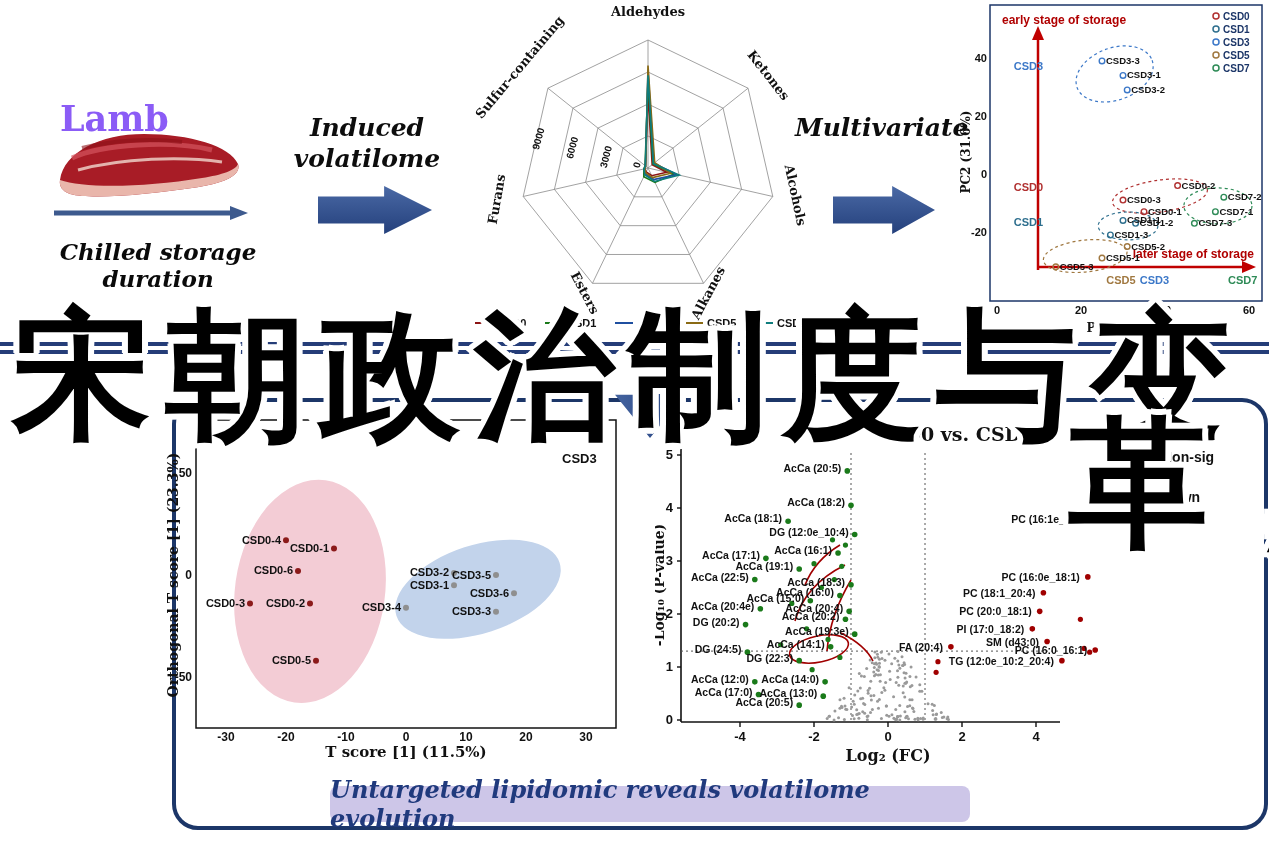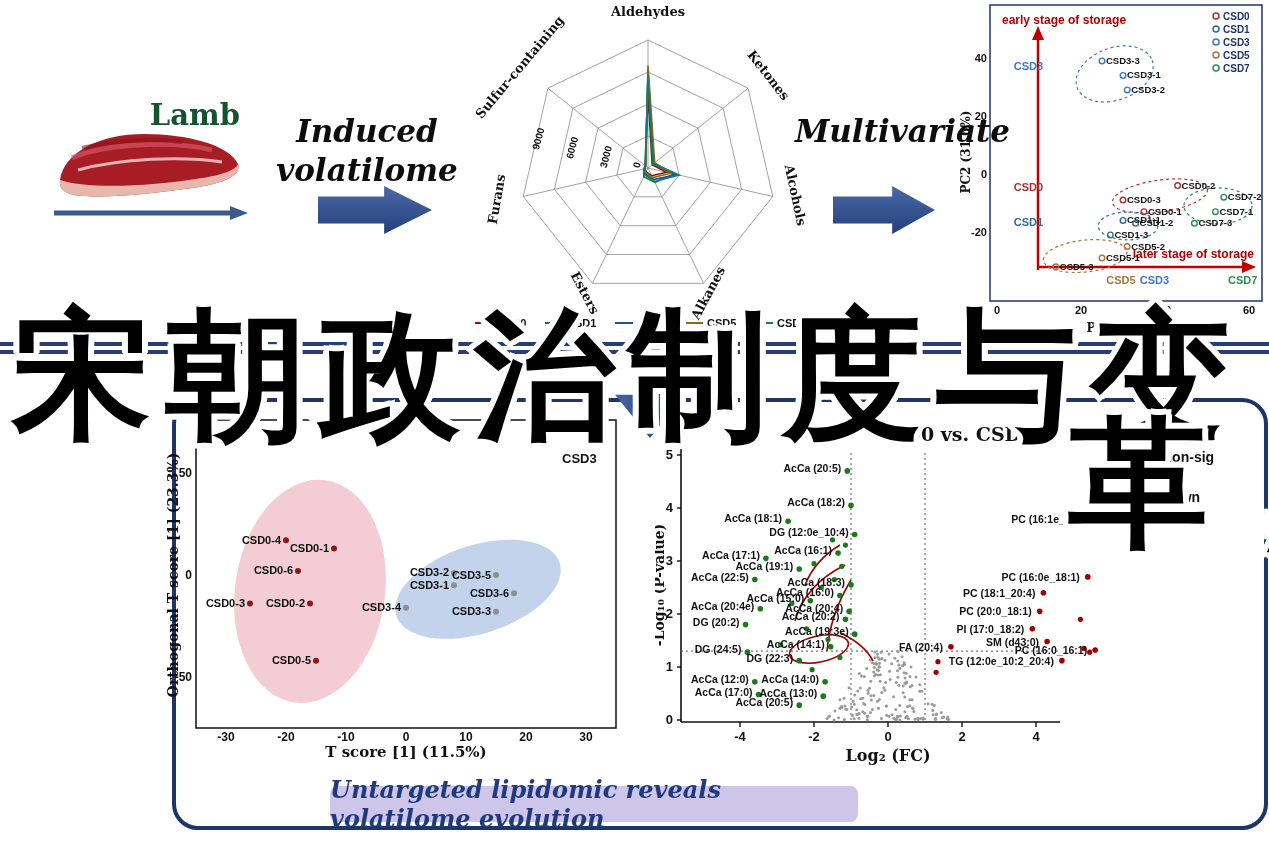--- a/index.html
+++ b/index.html
@@ -1,38 +1,38 @@
 <!DOCTYPE html>
 <html><head>
 <meta charset="utf-8">
 <style>
   html,body{margin:0;padding:0;background:#ffffff;}
   #stage{position:relative;width:1269px;height:845px;background:#fff;overflow:hidden;
          font-family:"Liberation Sans","DejaVu Sans",sans-serif;}
   .abs{position:absolute;}
   .serifb{font-family:"DejaVu Serif","Liberation Serif",serif;font-weight:bold;}
-  .lamb-title{left:60px;top:98px;width:180px;text-align:right;font-size:29px;color:#14532d;}
+  .lamb-title{left:60px;top:98px;width:180px;text-align:left;font-size:35px;color:#8b5cf6;}
   .chilled{left:8px;top:238px;width:300px;text-align:center;font-size:23px;font-style:italic;color:#0a0a0a;}
-  .step{text-align:center;font-size:31px;font-style:italic;color:#0d0d0d;line-height:1.25;}
+  .step{text-align:center;font-size:25px;font-style:italic;color:#0d0d0d;line-height:1.25;}
   .step1{left:250px;top:112px;width:234px;}
   .step2{left:795px;top:112px;width:165px;}
   .block-arrow{position:absolute;background:linear-gradient(180deg,#4a69a5,#24407c);
     clip-path:polygon(0 22%,58% 22%,58% 0,100% 50%,58% 100%,58% 78%,0 78%);}
   .a1{left:318px;top:186px;width:114px;height:48px;}
   .a2{left:833px;top:186px;width:102px;height:48px;}
   .rule{position:absolute;left:0;width:1269px;height:4px;background:#253d78;z-index:2;}
   .r1{top:342px;}.r2{top:350px;}
   .down-arrow{position:absolute;left:615px;top:348px;width:70px;height:90px;z-index:3;
     background:linear-gradient(90deg,#44639f,#24407c);
     clip-path:polygon(30% 0,70% 0,70% 52%,100% 52%,50% 100%,0 52%,30% 52%);}
   .lipids{left:390px;top:366px;width:580px;text-align:center;font-size:30px;font-style:italic;
     color:#203a7d;z-index:4;}
   .panel{position:absolute;left:172px;top:398px;width:1088px;height:424px;border:4px solid #1c3668;
     border-radius:26px;z-index:1;}
-  .caption-bar{left:330px;top:786px;width:528px;height:36px;background:#cdc6e8;border-radius:8px;
+  .caption-bar{left:330px;top:786px;width:640px;height:36px;background:#cdc6e8;border-radius:8px;
     z-index:4;display:flex;align-items:center;justify-content:center;}
   .caption-bar span{font-family:"DejaVu Serif","Liberation Serif",serif;font-weight:bold;
     font-style:italic;font-size:24px;color:#203a7d;}
   .chart{position:absolute;z-index:2;}
   .cn{position:absolute;z-index:50;font-family:"DejaVu Sans",sans-serif;font-weight:900;
     line-height:1;color:#000;}
   .cn .layer{position:absolute;left:0;top:0;white-space:nowrap;}
   .cn .stroke{-webkit-text-stroke:10px #fff;
     text-shadow:-4px -4px 0 #fff,4px -4px 0 #fff,-4px 4px 0 #fff,4px 4px 0 #fff,
                 -6px 0 0 #fff,6px 0 0 #fff,0 -6px 0 #fff,0 6px 0 #fff;}
@@ -53,20 +53,21 @@
     <path d="M20,40 C50,26 120,22 160,32" stroke="#d4545e" stroke-width="5" fill="none" opacity="0.7"></path>
     <path d="M26,52 C70,40 130,38 170,44" stroke="#f1d9cf" stroke-width="3" fill="none" opacity="0.8"></path>
     <path d="M30,30 C60,22 100,20 130,24" stroke="#8c1018" stroke-width="4" fill="none" opacity="0.6"></path>
   </svg>
 
   <svg class="chart" style="left:52px;top:206px;" width="196" height="14" viewBox="0 0 196 14">
     <line x1="2" y1="7" x2="180" y2="7" stroke="#3d5a8e" stroke-width="5"></line>
     <polygon points="178,0 196,7 178,14" fill="#3d5a8e"></polygon>
   </svg>
 
+  <div class="abs serifb chilled">Chilled storage duration</div>
 
   <div class="abs serifb step step1">
     <div>Induced volatilome</div>
   </div>
   <div class="block-arrow a1"></div>
 
   <div class="abs serifb step step2">
     <div>Multivariate</div>
   </div>
   <div class="block-arrow a2"></div>

